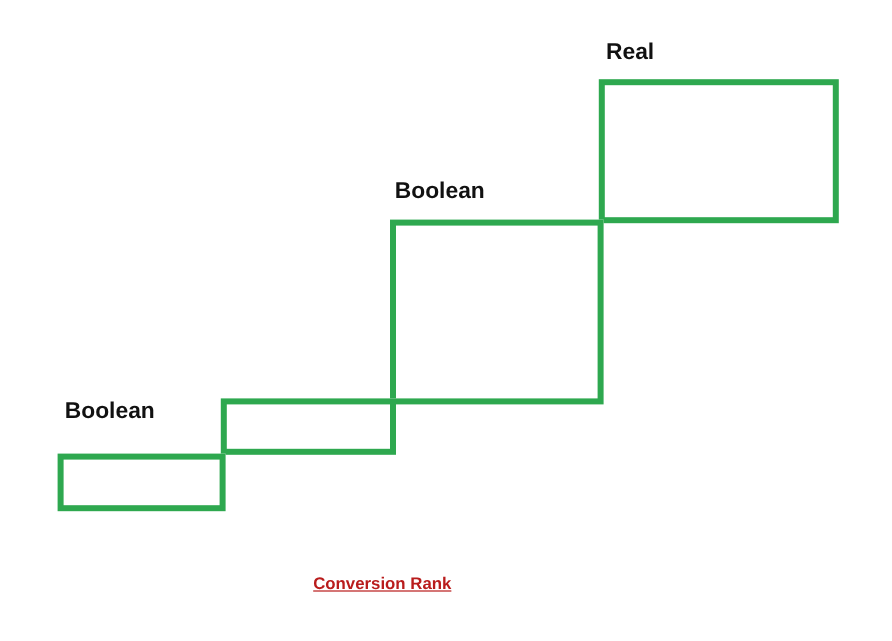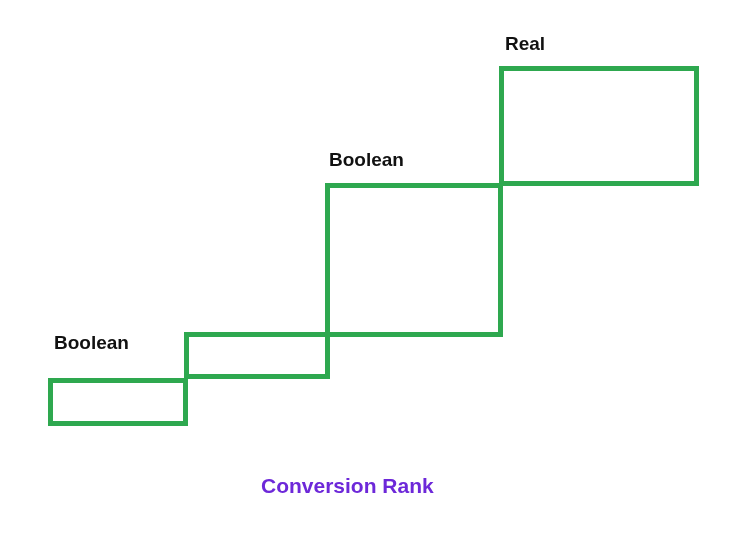--- a/index.html
+++ b/index.html
@@ -41,24 +41,25 @@
     color: #111111;
     white-space: nowrap;
   }
   .item-list .item-line {
     display: block;
   }
   .caption {
     position: absolute;
     font-family: "Liberation Sans", sans-serif;
     font-weight: bold;
-    font-size: 21px;
+    font-size: 14px;
     line-height: 24px;
-    color: #6d28d9;
+    color: #b91c1c;
     white-space: nowrap;
+    text-decoration: underline;
   }
 
   
   #box-boolean   { left: 48px;  top: 378px; width: 140px; height: 48px; z-index: 4; }
   #label-boolean { left: 54px;  top: 332px; }
   #list-boolean  { left: 74px;  top: 388px; }
 
   
   #box-character   { left: 184px; top: 332px; width: 146px; height: 47px; z-index: 3; }
   #label-character { left: 190px; top: 298px; }

